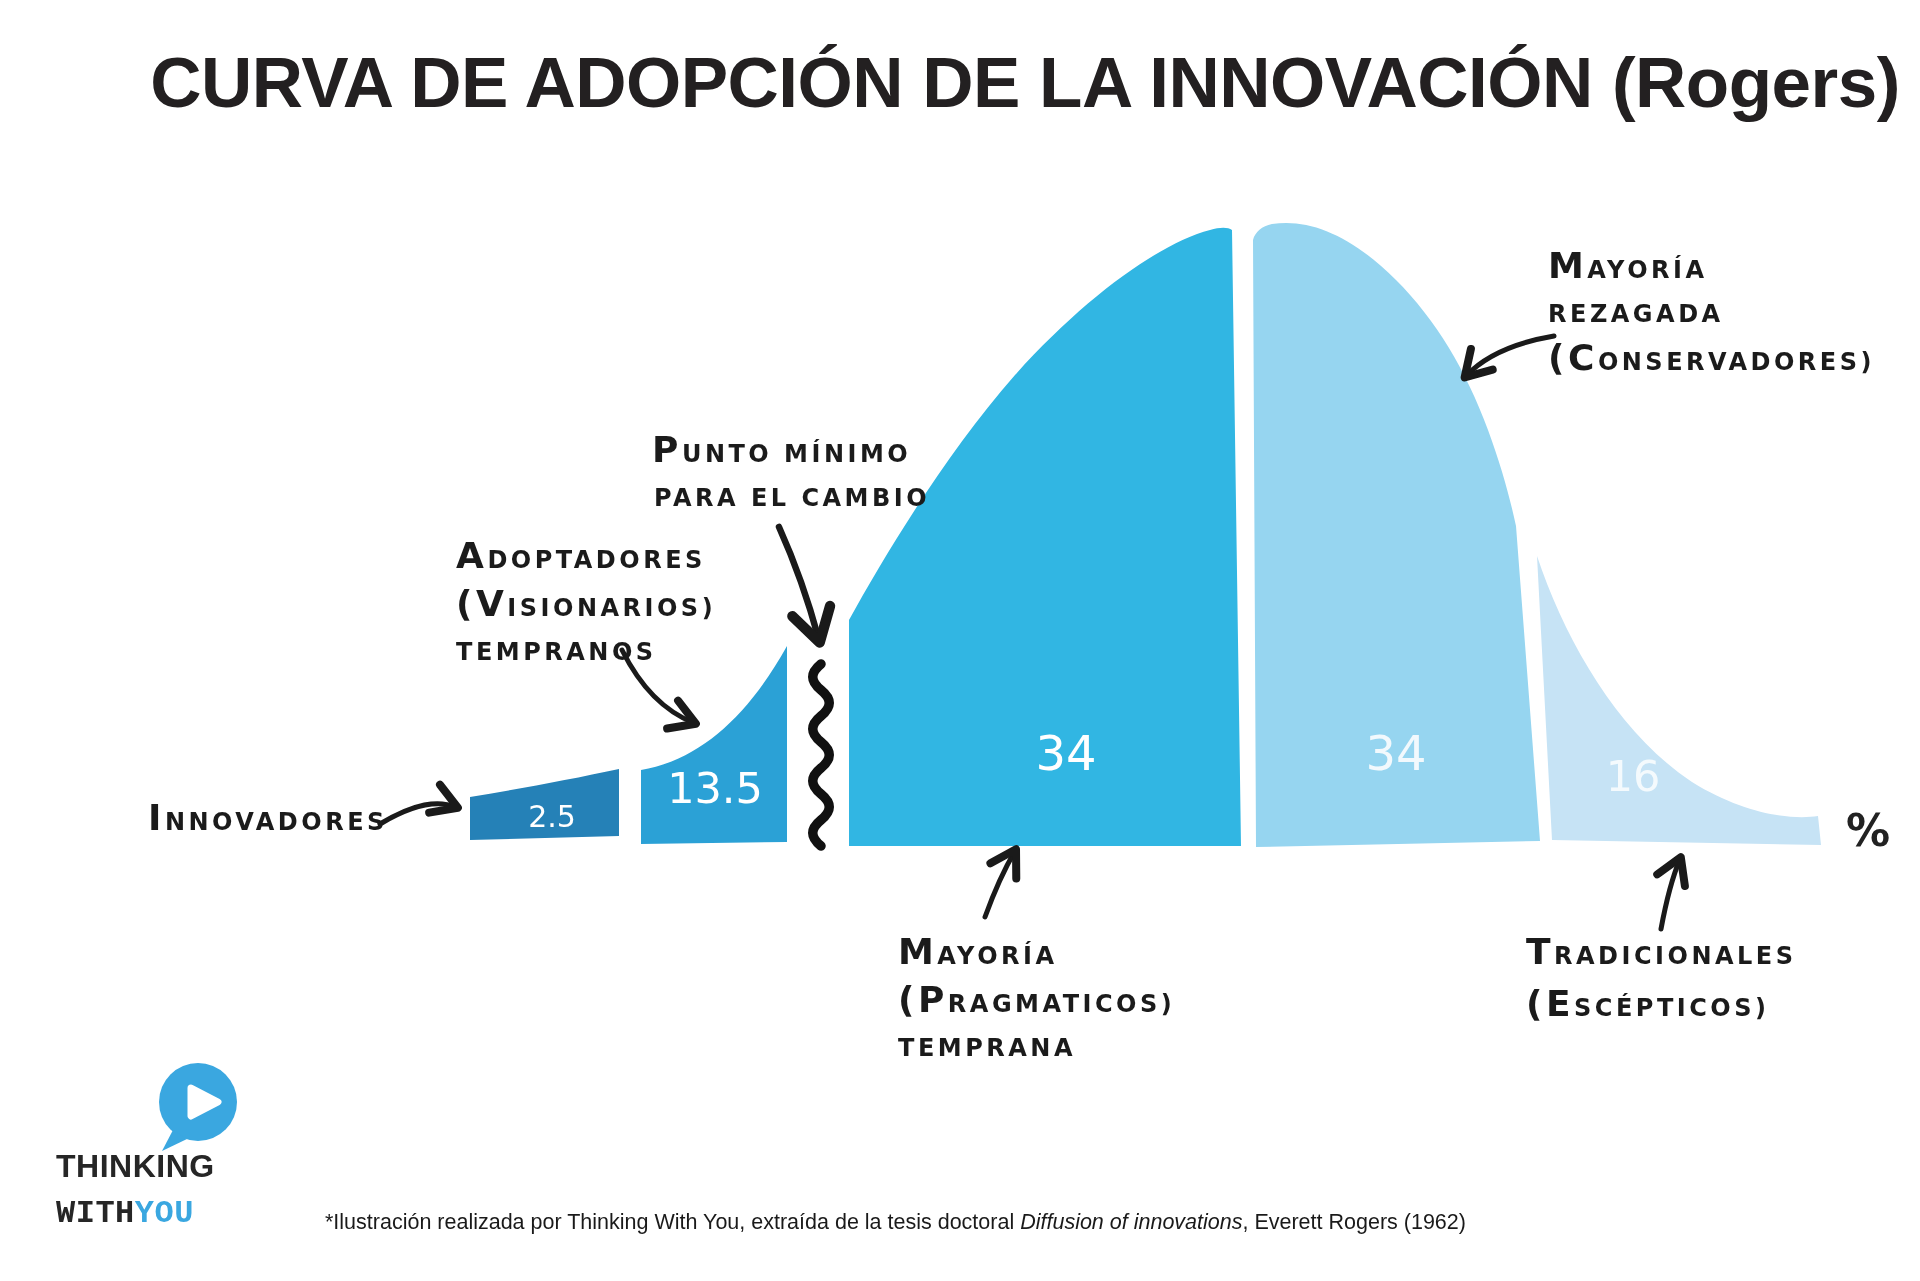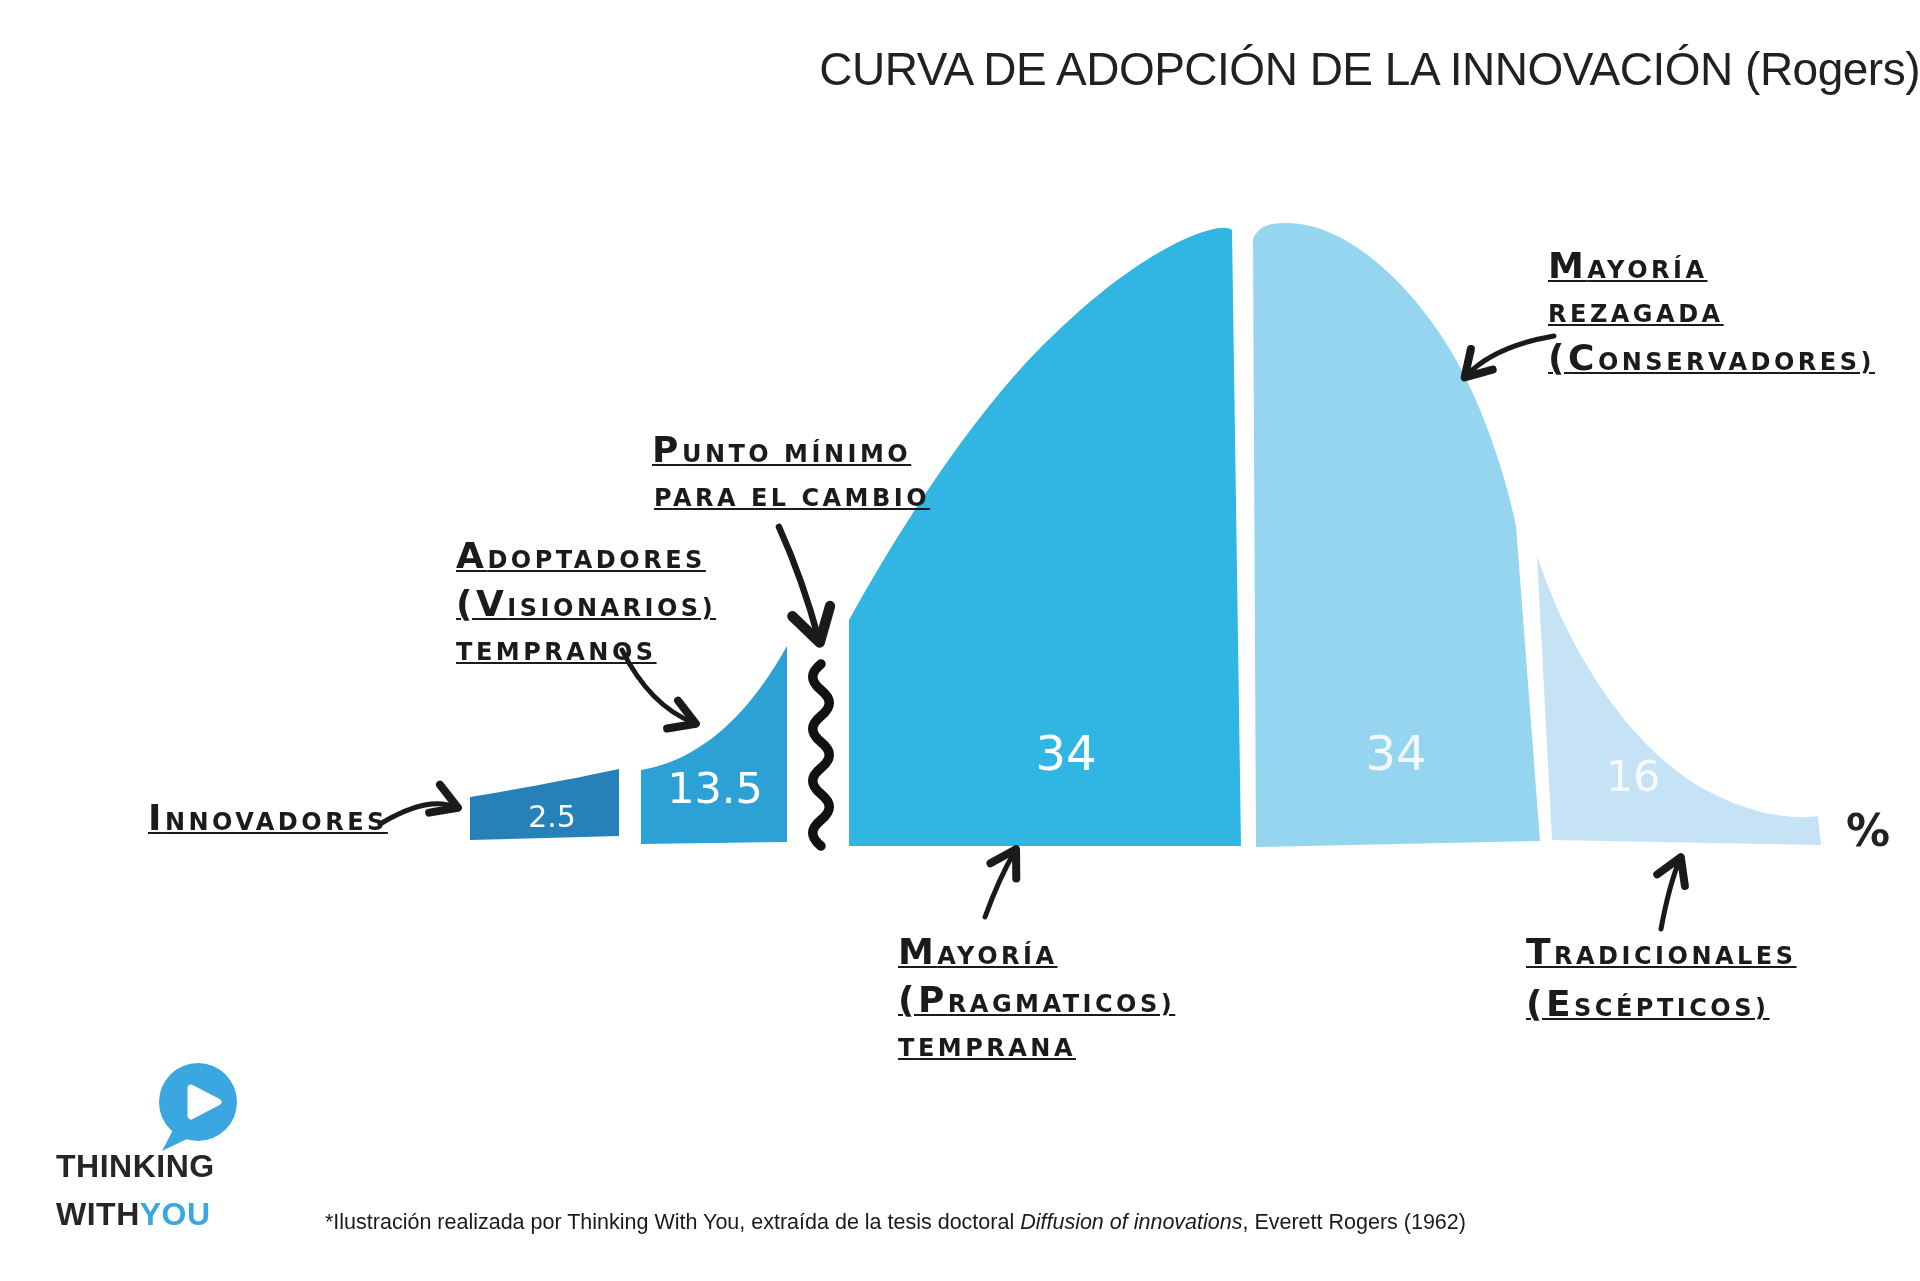--- a/index.html
+++ b/index.html
@@ -1,25 +1,25 @@
 <!DOCTYPE html>
 <html><head>
 <meta charset="utf-8">
 <style>
   html,body{margin:0;padding:0;background:#ffffff;}
   #stage{position:relative;width:1920px;height:1281px;background:#ffffff;overflow:hidden;
          font-family:"Liberation Sans",sans-serif;}
   
-  .title{position:absolute;left:130px;right:0;top:42px;text-align:right;
-         font-family:"Liberation Sans",sans-serif;font-weight:400;font-size:46px;
+  .title{position:absolute;left:130px;right:0;top:42px;text-align:center;
+         font-family:"Liberation Sans",sans-serif;font-weight:700;font-size:71px;
          letter-spacing:-0.5px;color:#232021;}
   
   .ann{position:absolute;color:#1b1b1b;font-family:"DejaVu Sans",sans-serif;
        font-weight:700;font-size:24px;letter-spacing:3.5px;line-height:44px;white-space:nowrap;}
-  .ann .ln{display:block;text-decoration:underline;}
+  .ann .ln{display:block;}
   .ann .ln.cap::first-letter{font-size:1.5em;}
   .ann .ln.plain::first-letter{font-size:1em;}
   
   svg.layer{position:absolute;left:0;top:0;width:1920px;height:1281px;}
   .seg-label{font-family:"DejaVu Sans",sans-serif;}
   
   .logo-text{position:absolute;left:56px;top:1142px;
              font-family:"Liberation Sans",sans-serif;font-weight:700;font-size:32px;
              letter-spacing:0.5px;line-height:48px;color:#262626;white-space:nowrap;}
   .logo-text .you{color:#3aa7e0;}
@@ -113,20 +113,20 @@
     <span class="ln plain">TEMPRANA</span>
   </div>
 
   <div class="ann" style="left:1526px;top:928px;line-height:48px;">
     <span class="ln cap">TRADICIONALES</span>
     <span class="ln cap">(ESCÉPTICOS)</span>
   </div>
 
   <div class="logo-text">
     <span style="display:block;">THINKING</span>
-    <span style="display:block;"><span>WITH</span><span class="you">YOU</span></span>
+    <span style="display:block;font-family:Liberation Mono, monospace;"><span>WITH</span><span class="you">YOU</span></span>
   </div>
 
   <div class="footer">
     <span>*Ilustración realizada por Thinking With You, extraída de la tesis doctoral </span><span class="it">Diffusion of innovations</span><span>, Everett Rogers (1962)</span>
   </div>
 
 </div>
 
 </body></html>

